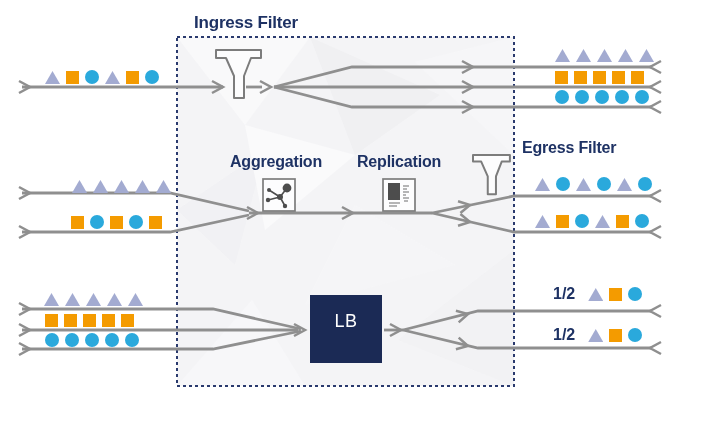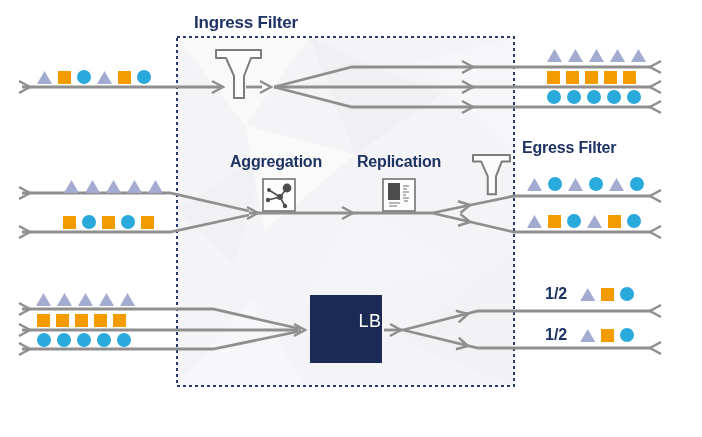--- a/index.html
+++ b/index.html
@@ -21,25 +21,25 @@
   .glyph-fine{stroke:#6e6e6e;stroke-width:1.1;fill:none;}
   .lb-rect{fill:var(--lb_box);}
 
   
   .lbl{position:absolute;color:var(--navy);white-space:nowrap;letter-spacing:-0.2px;}
   .lbl-big{font-size:17px;font-weight:700;}
   .lbl-mid{font-size:16px;font-weight:700;}
   .lb-text{
     position:absolute;left:310px;top:295px;width:72px;height:52px;
     display:flex;align-items:center;justify-content:center;
-    color:#ffffff;font-size:18px;font-weight:400;letter-spacing:0.5px;padding-left:24px;
+    color:#ffffff;font-size:18px;font-weight:400;letter-spacing:0.5px;
   }
 
   
-  .pkt-row{position:absolute;display:flex;gap:6px;align-items:flex-end;height:14px;}
+  .pkt-row{position:absolute;display:flex;gap:6px;align-items:flex-end;height:14px;margin-left:8px;}
   .pkt{display:inline-block;flex:none;}
   .pkt.triangle{width:15px;height:13px;background:var(--triangle);
     clip-path:polygon(50% 0,100% 100%,0 100%);}
   .pkt.square{width:13px;height:13px;background:var(--square);}
   .pkt.circle{width:14px;height:14px;border-radius:50%;background:var(--circle);}
   .half-txt{font-size:16px;font-weight:700;color:var(--navy);line-height:15px;margin-right:7px;}
 </style>
 </head>
 <body>
 

